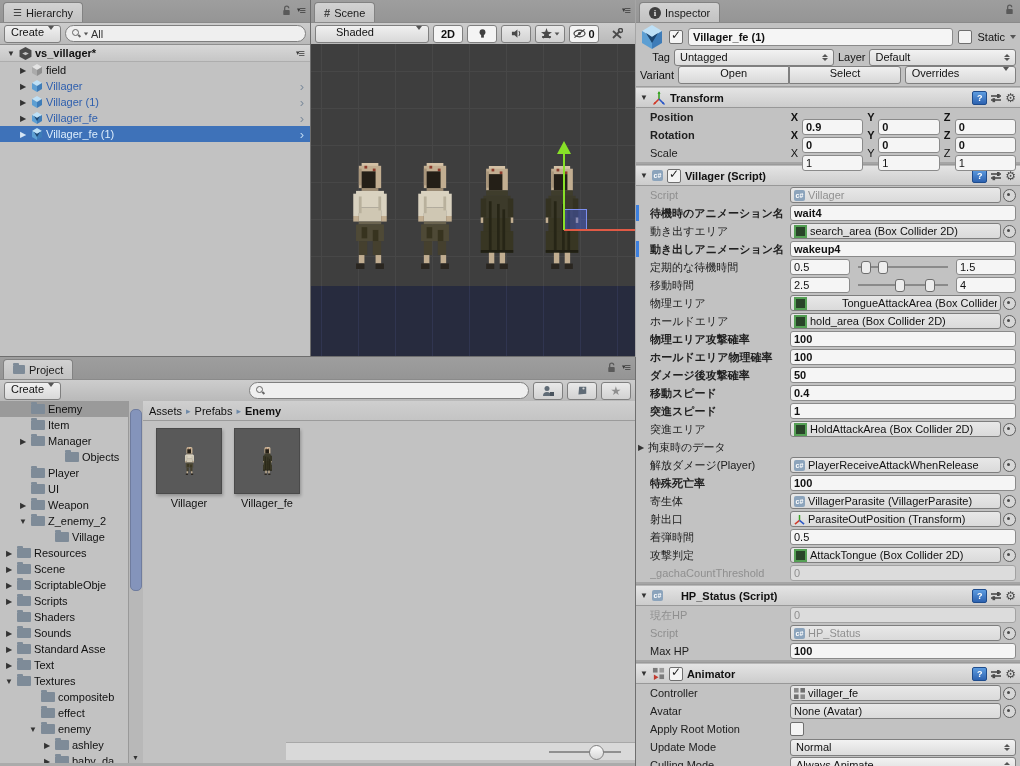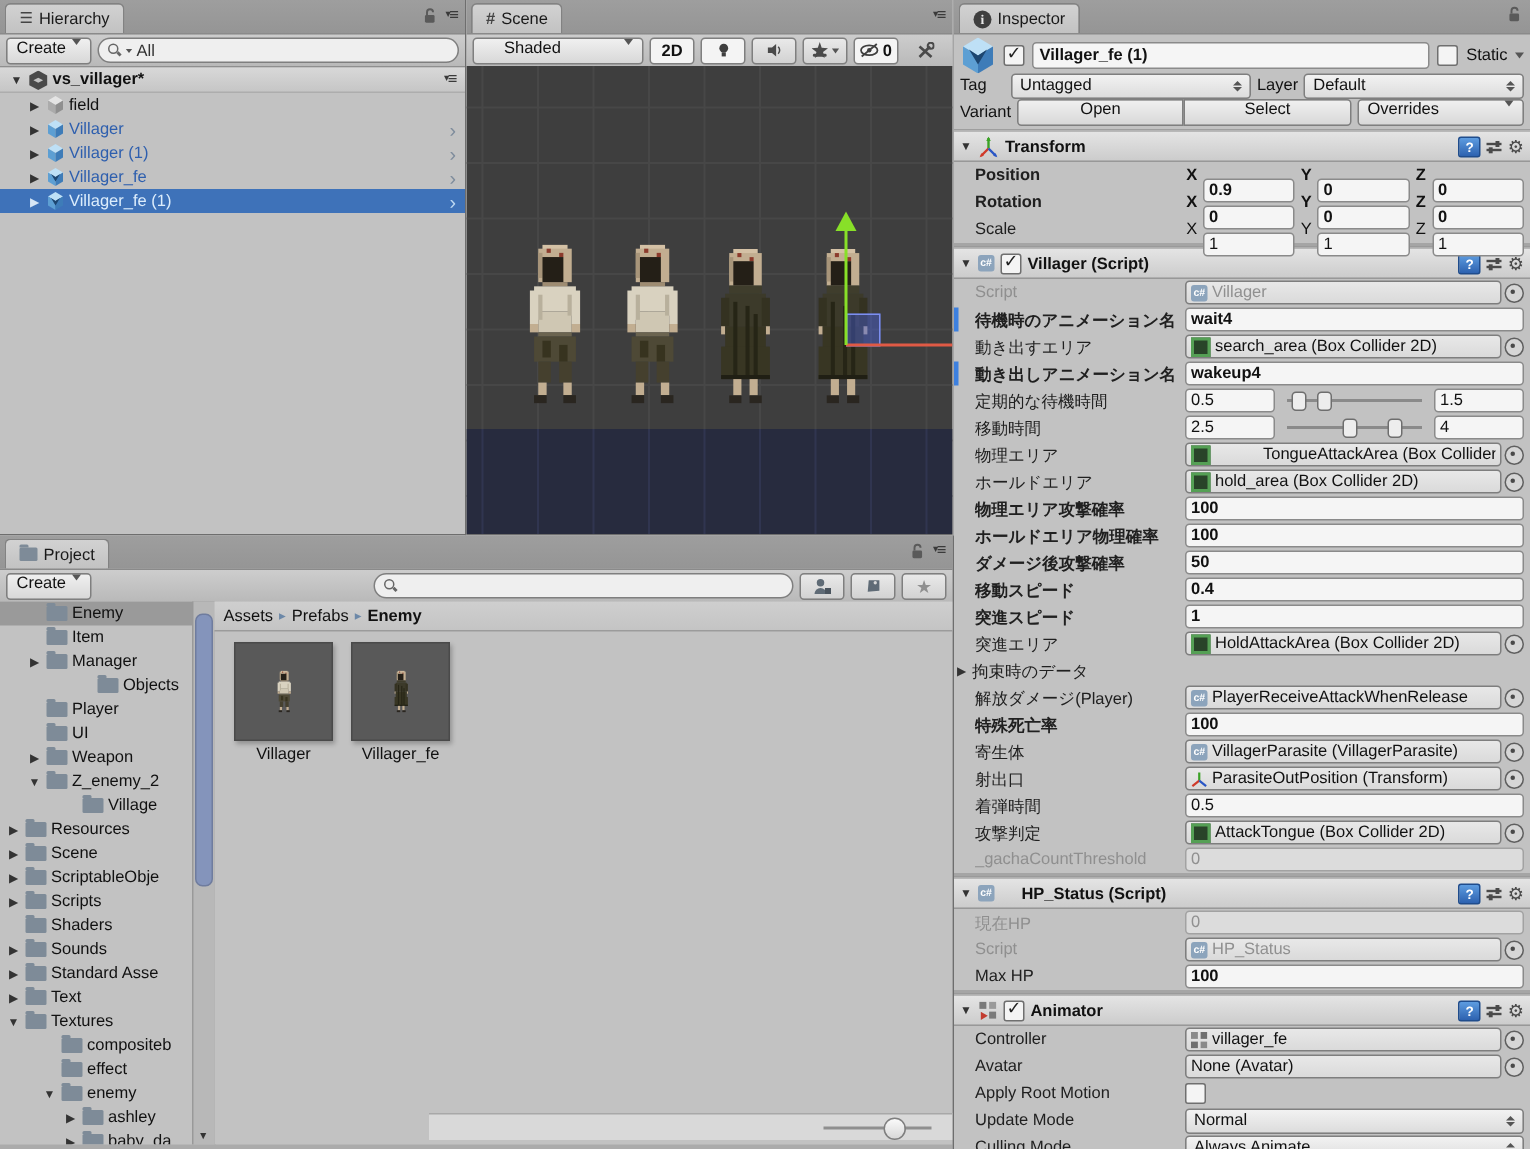--- a/index.html
+++ b/index.html
@@ -691,21 +691,21 @@
           </span>
         <span class="checkbox checked"></span>
         <div class="namefield">
             <span>Villager_fe (1)</span>
           </div>
         <span class="checkbox"></span>
         <span>Static</span>
         <span class="dd-arrow"></span>
       </div>
       <div class="iheadrow2">
-        <span style="width:30px;">Tag</span>
+        <span style="width:30px;text-align:right;">Tag</span>
         <div class="ddf" style="flex:1.1;">
           <span>Untagged</span>
           <span class="updown">
               <i class="u"></i>
               <i class="d"></i>
             </span>
         </div>
         <span>Layer</span>
         <div class="ddf" style="flex:1;">
           <span>Default</span>

